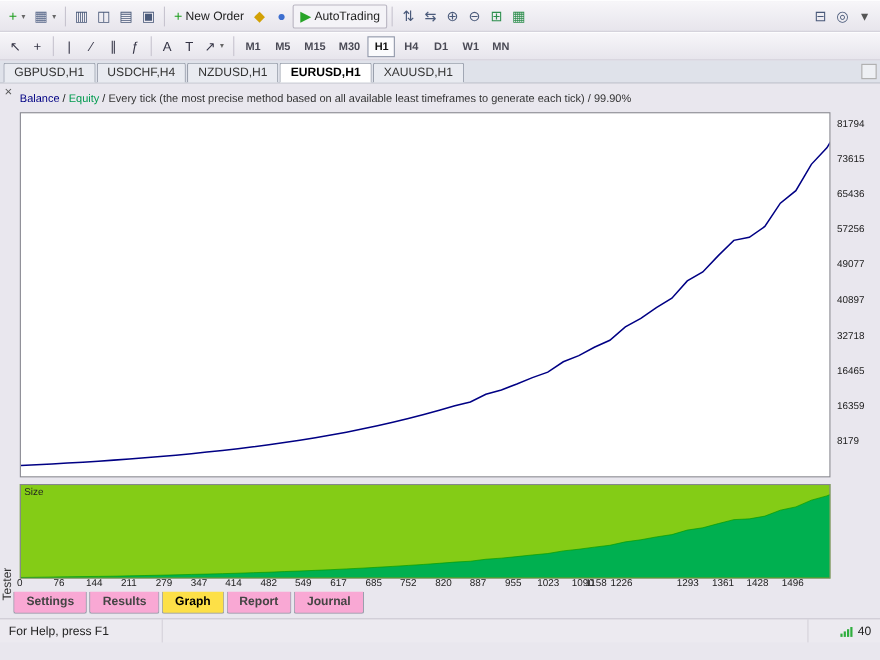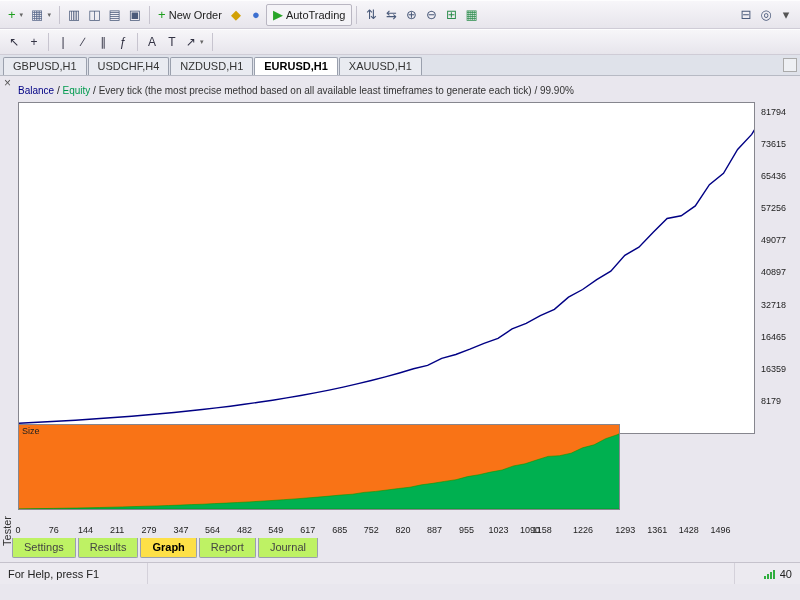--- a/index.html
+++ b/index.html
@@ -53,29 +53,29 @@
     color: #555; cursor: default; }
   .tester-vlabel { position: absolute; left: 1px; bottom: 16px;
     writing-mode: vertical-rl; transform: rotate(180deg); font-size: 11px; color: #333; }
   .legend { position: absolute; left: 18px; top: 9px; font-size: 10px; white-space: nowrap; }
   .main-plot { position: absolute; left: 18px; top: 26px; width: 737px; height: 332px;
     background: #fff; border: 1px solid #86868e; }
   .main-plot svg, .size-plot svg { width: 100%; height: 100%; display: block; }
   .y-labels { position: absolute; left: 759px; top: 26px; width: 40px; height: 332px;
     font-size: 9px; color: #222; }
   .y-labels span { position: absolute; left: 2px; white-space: nowrap; }
-  .size-plot { position: absolute; left: 18px; top: 348px; width: 602px; height: 86px;
-    background: #f97316; border: 1px solid #86868e; }
+  .size-plot { position: absolute; left: 18px; top: 364px; width: 737px; height: 86px;
+    background: #84cc16; border: 1px solid #86868e; }
   .size-label { position: absolute; left: 3px; top: 1px; font-size: 9px; color: #222; z-index: 2; }
   .x-labels { position: absolute; left: 18px; top: 449px; width: 737px; height: 11px;
     font-size: 9px; color: #222; }
   .x-labels span { position: absolute; top: 0; transform: translateX(-50%); white-space: nowrap; }
   .tester-tabs { position: absolute; left: 12px; top: 462px; display: flex; }
   .tester-tab { padding: 3px 11px 4px; border: 1px solid #9aa0ad; border-top: none;
-    border-radius: 0 0 2px 2px; background: #bef264; margin-right: 2px; color: #444; cursor: default; }
+    border-radius: 0 0 2px 2px; background: #f9a8d4; margin-right: 2px; color: #444; cursor: default; font-weight: bold; }
   .tester-tab.active { background: #fde047; font-weight: 700; color: #000; }
   
   .statusbar { height: 22px; display: flex; align-items: stretch; background: #eceaf0;
     border-top: 1px solid #c5c2cc; font-size: 11px; color: #222; }
   .sb-section { display: flex; align-items: center; padding: 0 8px;
     border-right: 1px solid #d4d1da; white-space: nowrap; }
   .sb-help { width: 148px; text-align: center; }
   .sb-profile { width: 118px; }
   .sb-fill { flex: 1 1 auto; border-right: none; }
   .sb-conn { width: 66px; gap: 5px; border-left: 1px solid #d4d1da; border-right: none; justify-content: flex-end; }
@@ -216,20 +216,32 @@
         <span class="tbtn">
           <span class="glyph" style="color: rgb(51, 51, 68);">T</span>
 
         </span>
         <span class="tbtn">
           <span class="glyph" style="color: rgb(51, 51, 68);">↗</span>
           <span class="caret">▾</span>
         </span>
         <span class="sep"></span>
       </div>
+    <div class="group">
+
+    <span class="tf-btn">M1</span>
+        <span class="tf-btn">M5</span>
+        <span class="tf-btn">M15</span>
+        <span class="tf-btn">M30</span>
+        <span class="tf-btn active">H1</span>
+        <span class="tf-btn">H4</span>
+        <span class="tf-btn">D1</span>
+        <span class="tf-btn">W1</span>
+        <span class="tf-btn">MN</span>
+      </div>
   </div>
 
   <div class="tabstrip">
 
     <span class="tabstrip-btn"></span>
   <span class="chart-tab">GBPUSD,H1</span>
       <span class="chart-tab">USDCHF,H4</span>
       <span class="chart-tab">NZDUSD,H1</span>
       <span class="chart-tab active">EURUSD,H1</span>
       <span class="chart-tab">XAUUSD,H1</span>
@@ -267,33 +279,33 @@
         <polygon id="size-area" stroke-width="0.6" points="0,84 0.0,84.0 14.1,83.8 28.2,83.6 42.3,83.4 56.4,83.2 70.4,83.0 84.5,82.8 98.6,82.5 112.7,82.2 126.8,81.9 140.9,81.6 155.0,81.2 169.1,80.9 183.2,80.5 197.3,80.1 211.3,79.6 225.4,79.2 239.5,78.6 253.6,78.1 267.7,77.5 281.8,76.9 295.9,76.2 310.0,75.5 324.1,74.7 338.1,73.9 352.2,73.0 366.3,72.1 380.4,71.1 394.5,70.0 408.6,69.2 422.7,67.4 436.8,66.4 450.9,65.0 465.0,63.5 479.0,62.2 493.1,59.8 507.2,58.3 521.3,56.4 535.4,54.7 549.5,51.6 563.6,49.7 577.7,47.1 591.8,45.0 605.8,40.9 619.9,38.8 634.0,35.0 648.1,31.4 662.2,30.7 676.3,28.2 690.4,22.8 704.5,19.8 718.6,13.7 732.7,9.8 746.7,4.0 746.7,84" fill="#00b050" stroke="#009a00"></polygon>
       </svg>
     </div>
     <div class="x-labels" id="x-labels">
         <span style="left: 0px;">0</span>
         <span style="left: 35.7px;">76</span>
         <span style="left: 67.6px;">144</span>
         <span style="left: 99.1px;">211</span>
         <span style="left: 131px;">279</span>
         <span style="left: 163px;">347</span>
-        <span style="left: 194.4px;">564</span>
+        <span style="left: 194.4px;">414</span>
         <span style="left: 226.4px;">482</span>
         <span style="left: 257.8px;">549</span>
         <span style="left: 289.8px;">617</span>
         <span style="left: 321.7px;">685</span>
         <span style="left: 353.2px;">752</span>
         <span style="left: 385.1px;">820</span>
         <span style="left: 416.6px;">887</span>
         <span style="left: 448.5px;">955</span>
         <span style="left: 480.5px;">1023</span>
         <span style="left: 511.9px;">1090</span>
         <span style="left: 524px;">1158</span>
-        <span style="left: 565px;">1226</span>
+        <span style="left: 547px;">1226</span>
         <span style="left: 607.3px;">1293</span>
         <span style="left: 639.2px;">1361</span>
         <span style="left: 670.7px;">1428</span>
         <span style="left: 702.6px;">1496</span>
       </div>
 
     <div class="tester-tabs">
 
     <span class="tester-tab">Settings</span>
         <span class="tester-tab">Results</span>

